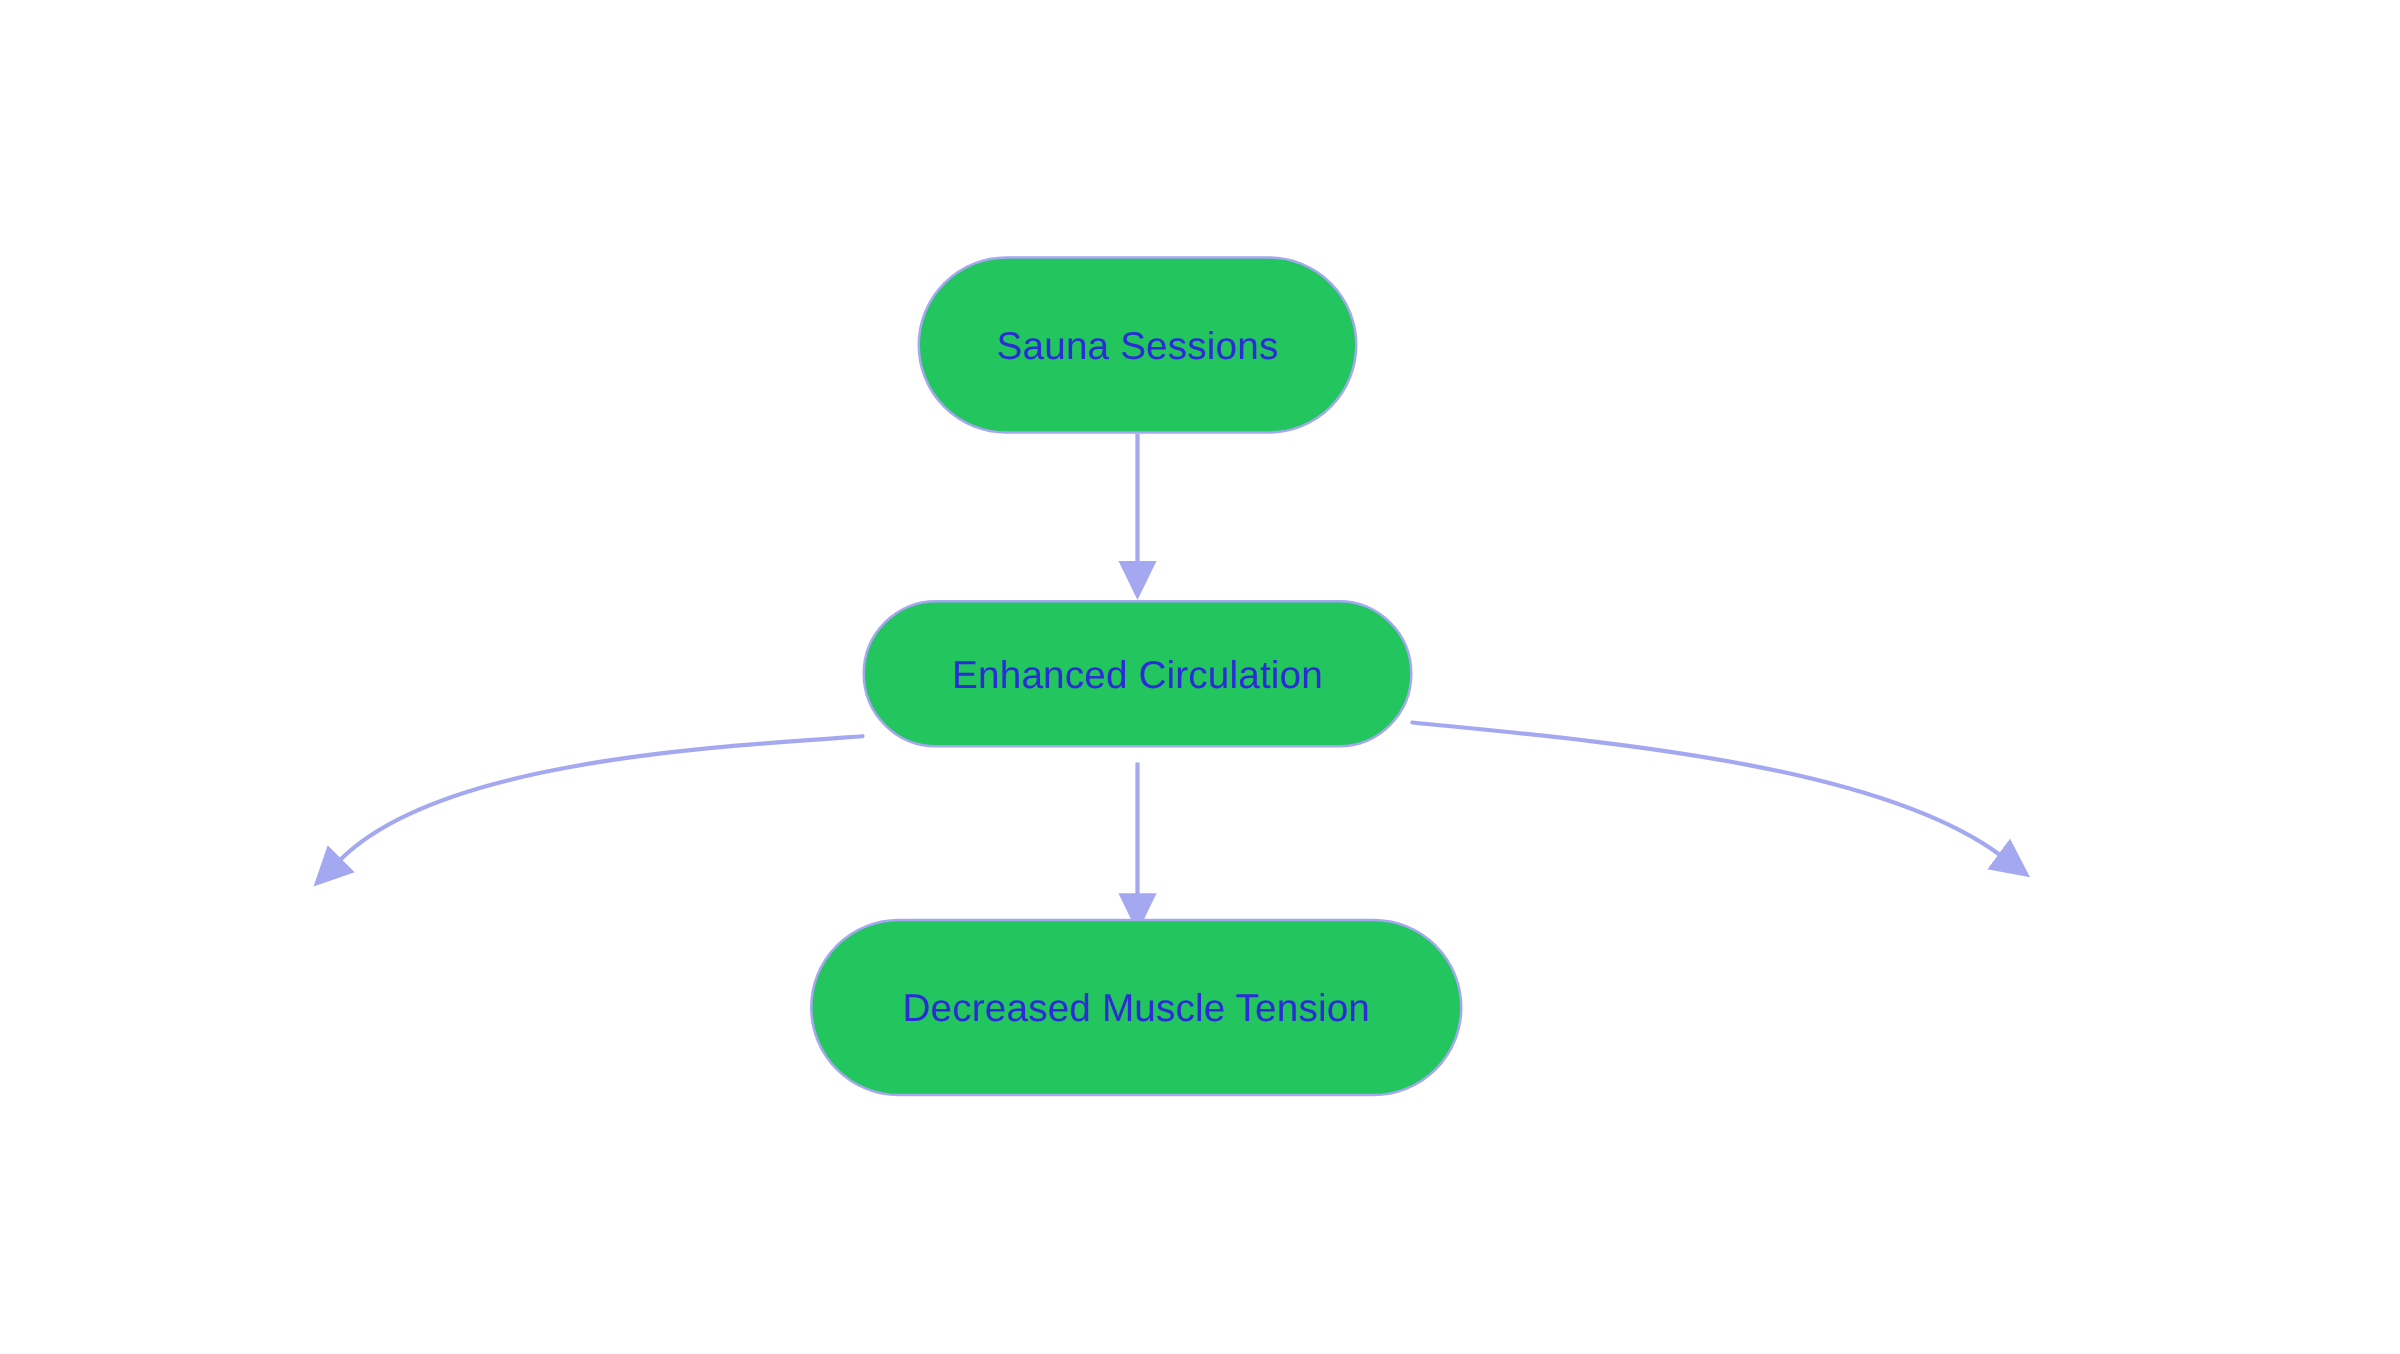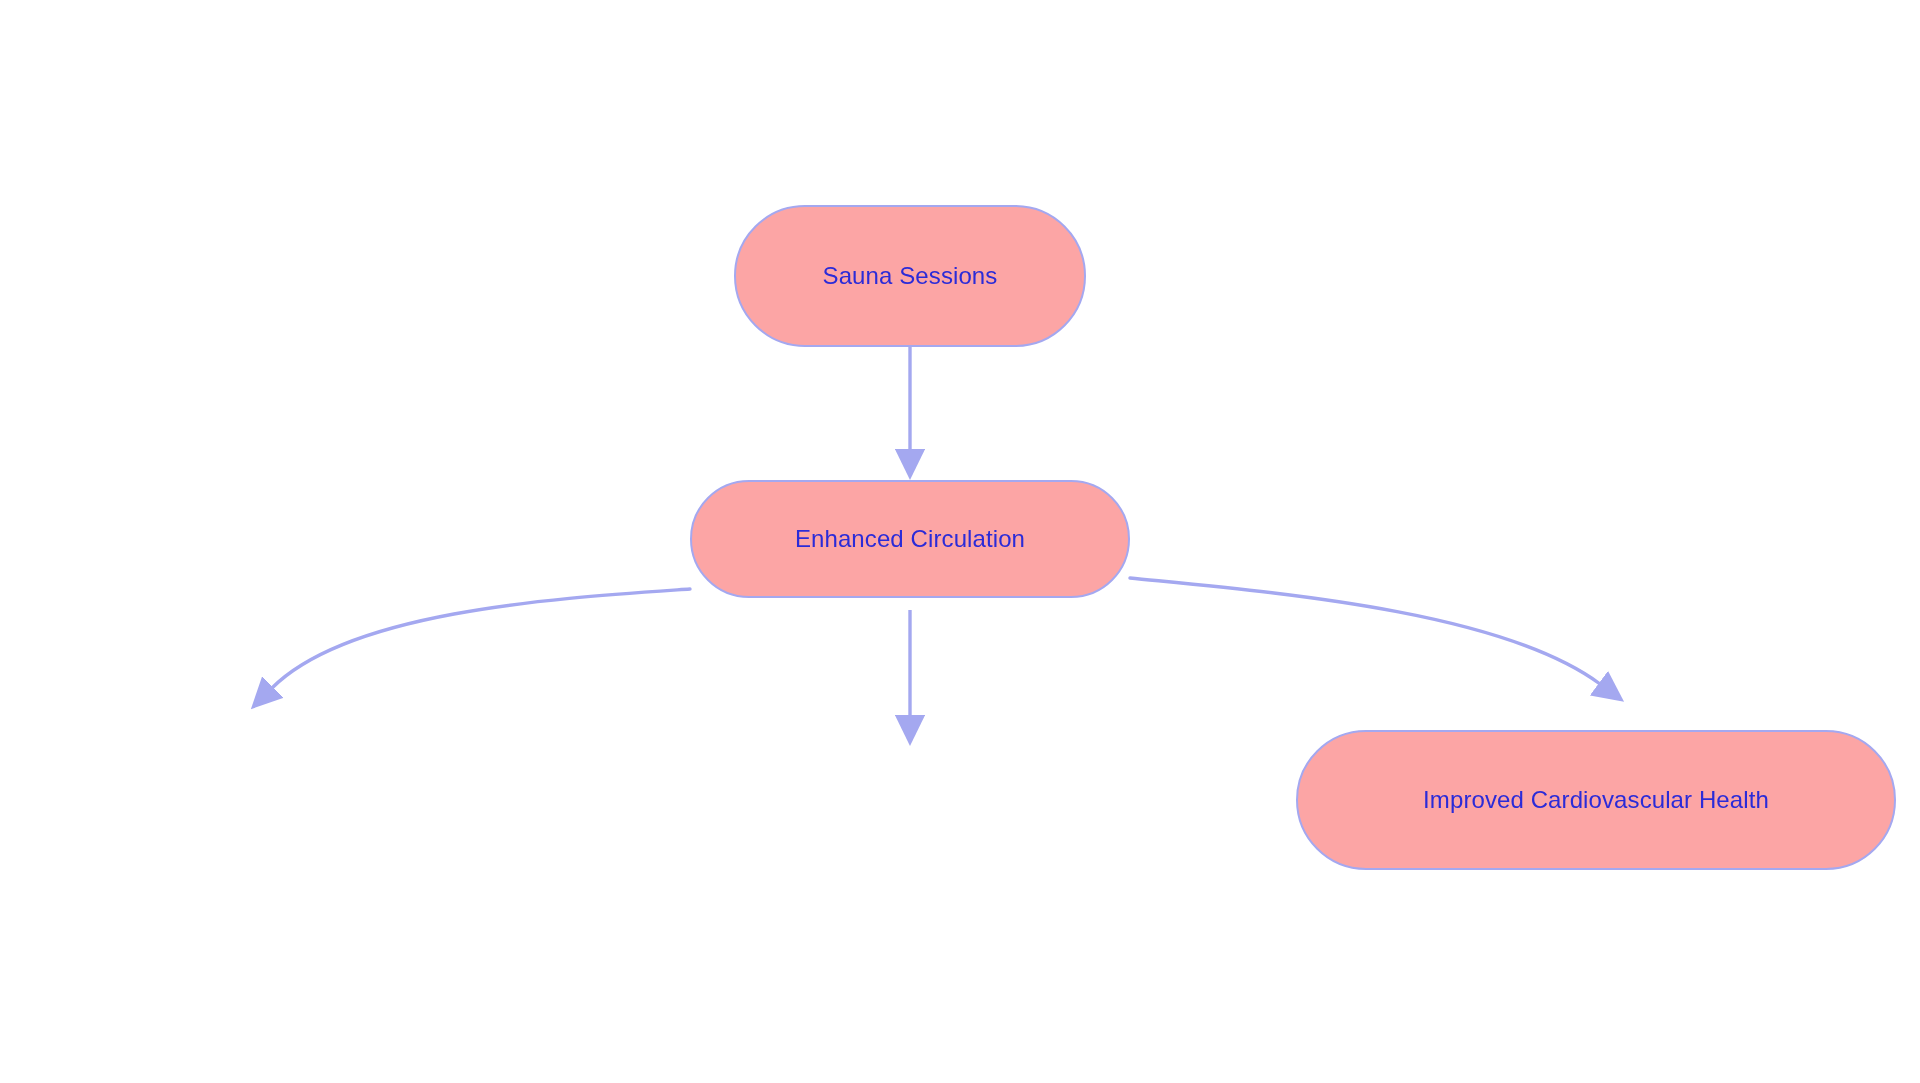--- a/index.html
+++ b/index.html
@@ -27,25 +27,25 @@
     width: 1920px;
     height: 1083px;
     pointer-events: none;
   }
   .flow-node {
     position: absolute;
     box-sizing: border-box;
     display: flex;
     align-items: center;
     justify-content: center;
-    background: #fca5a5;
+    background: #22c55e;
     border: 2px solid #a4a8f0;
     border-radius: 999px;
     color: #2b2bd8;
-    font-size: 24px;
+    font-size: 31px;
     font-weight: 400;
     letter-spacing: 0.1px;
     white-space: nowrap;
     text-align: right;
   }
   .flow-node .node-label {
     display: block;
     line-height: 1;
     padding: 0 26px;
   }
@@ -89,18 +89,18 @@
 
   <div class="flow-node" id="node-sauna-sessions">
     <span class="node-label">Sauna Sessions</span>
   </div>
 
   <div class="flow-node" id="node-enhanced-circulation">
     <span class="node-label">Enhanced Circulation</span>
   </div>
 
 
+  <div class="flow-node" id="node-decreased-muscle-tension">
+    <span class="node-label">Decreased Muscle Tension</span>
+  </div>
 
-  <div class="flow-node" id="node-improved-cardiovascular-health">
-    <span class="node-label">Improved Cardiovascular Health</span>
-  </div>
 
 </div>
 
 </body></html>

